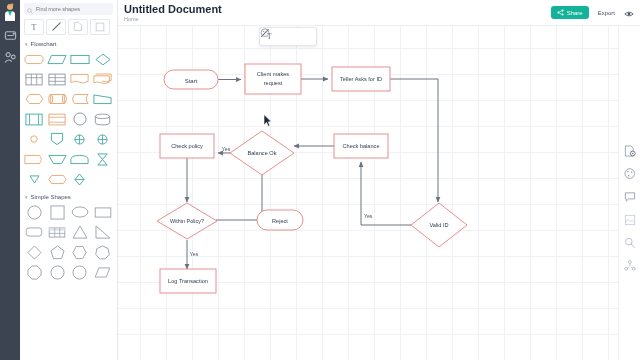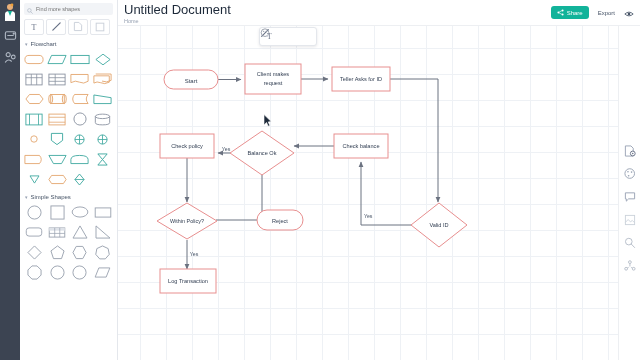--- a/index.html
+++ b/index.html
@@ -121,21 +121,21 @@
     height: 26px;
     background: #ffffff;
     border-bottom: 1px solid #edeff2;
     display: flex; align-items: center;
     padding: 0 6px;
     box-sizing: border-box;
     position: relative;
     z-index: 20;
   }
   .titles { display: flex; flex-direction: column; gap: 1px; }
-  .doc-title { font-size: 13px; color: #1d2939; font-weight: normal; }
+  .doc-title { font-size: 11px; color: #1d2939; font-weight: bold; }
   .doc-sub { font-size: 5.5px; color: #98a2b3; }
   .topbar-right {
     margin-left: auto;
     display: flex; align-items: center; gap: 6px;
   }
   .share-btn {
     background: #12b39a;
     color: #fff;
     border-radius: 3px;
     height: 13px;

